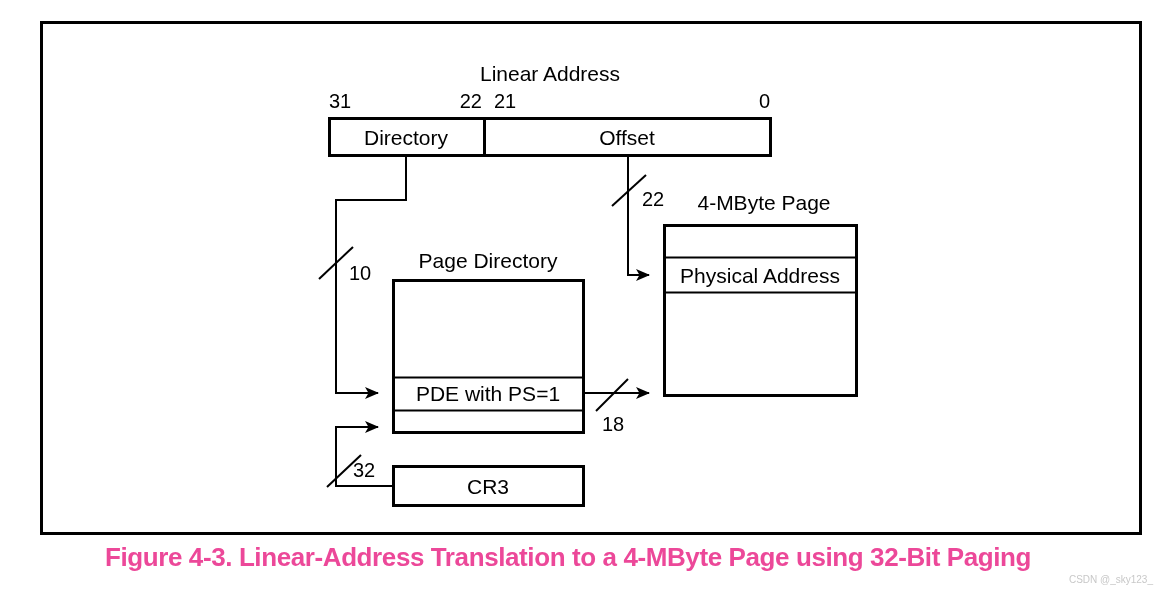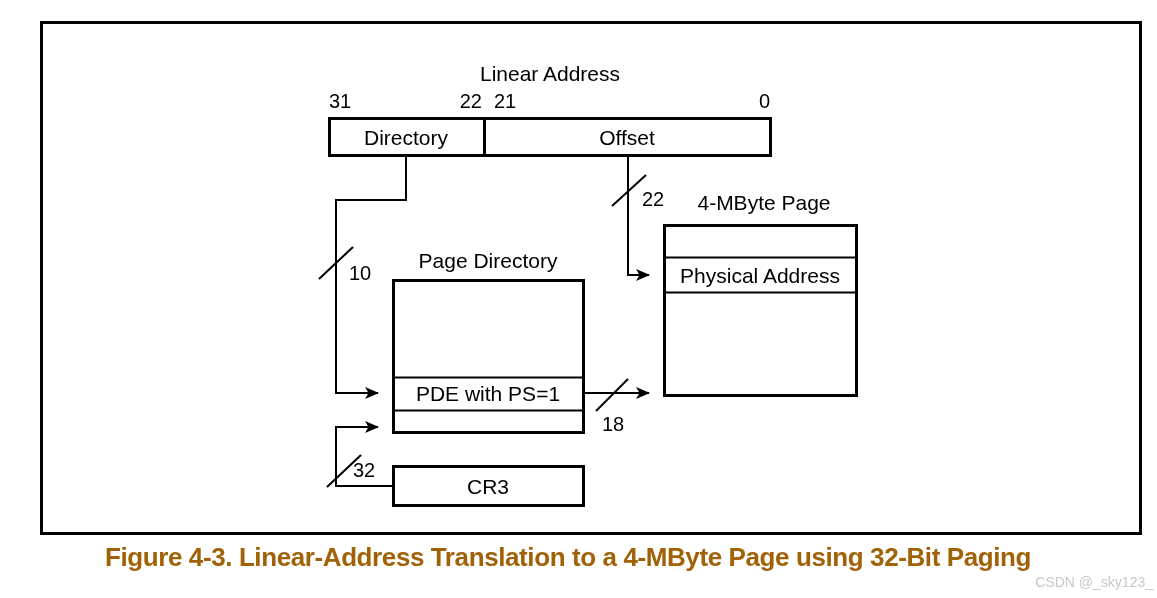--- a/index.html
+++ b/index.html
@@ -53,29 +53,29 @@
   .caption {
     position: absolute;
     left: 0;
     top: 542px;
     width: 1104px;
     text-align: center;
     font-family: "Liberation Sans", sans-serif;
     font-weight: bold;
     font-size: 26px;
     letter-spacing: -0.4px;
-    color: #a16207;
+    color: #ec4899;
     white-space: nowrap;
   }
   .watermark {
     position: absolute;
     right: 20px;
     top: 574px;
     font-family: "Liberation Sans", sans-serif;
-    font-size: 14px;
+    font-size: 10px;
     color: #c8c8c8;
     white-space: nowrap;
   }
 </style>
 </head>
 <body>
 
 <div id="figure-root">
 
   <svg id="diagram" viewBox="0 0 1157 598">

